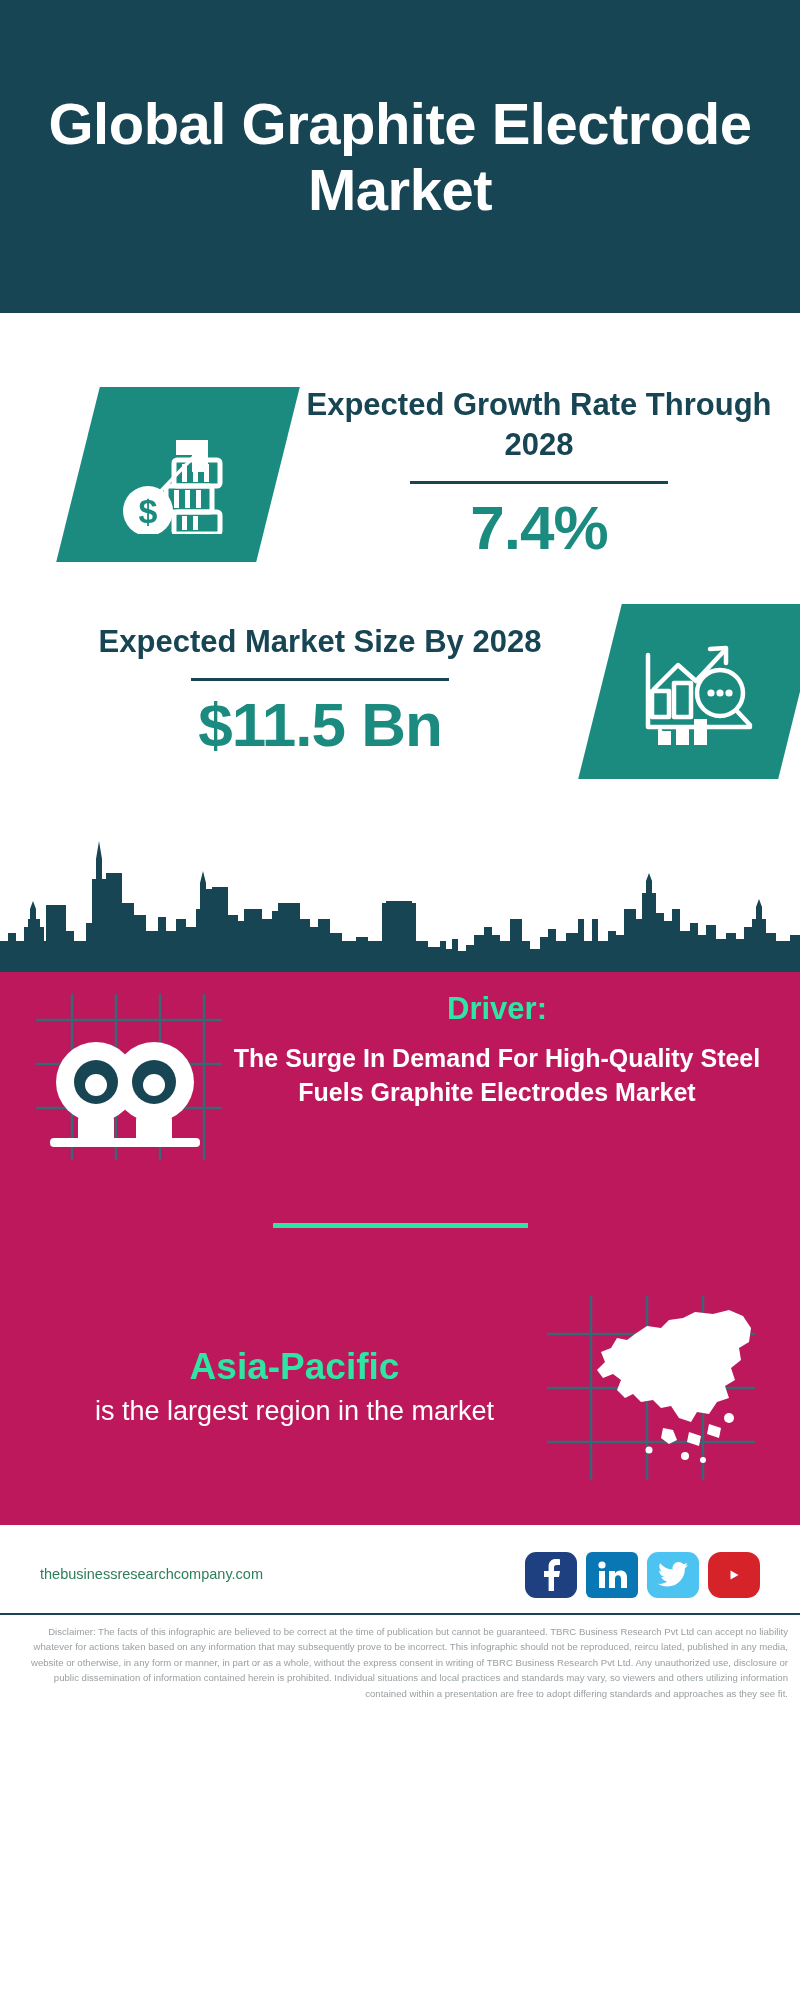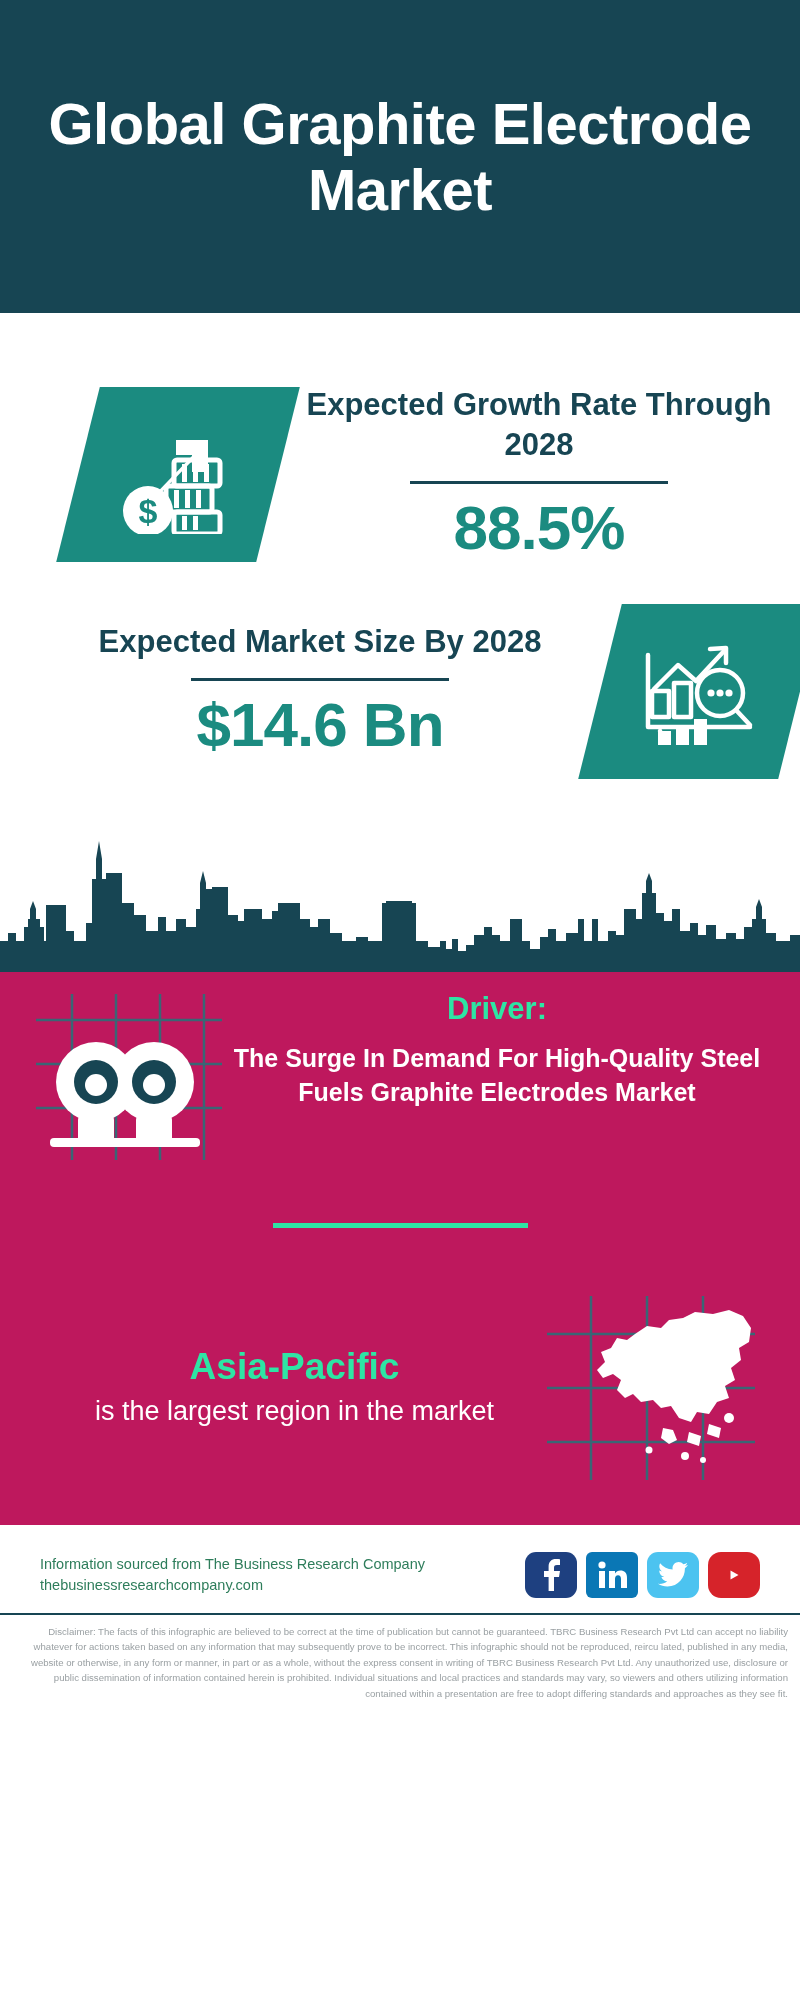--- a/index.html
+++ b/index.html
@@ -221,29 +221,29 @@
 
               <circle cx="34" cy="95" r="25" fill="#ffffff"></circle>
               <text x="34" y="107" font-size="34" font-weight="bold" fill="#1b8b80" text-anchor="middle" font-family="Liberation Sans, sans-serif">$</text>
             </g>
           </svg>
         </div>
       </div>
       <div class="stat-text growth">
         <div class="stat-label">Expected Growth Rate Through 2028</div>
         <div class="stat-rule"></div>
-        <div class="stat-value">88.5%</div>
+        <div class="stat-value">7.4%</div>
       </div>
     </div>
 
     <div class="stat-row row-size">
       <div class="stat-text size">
         <div class="stat-label">Expected Market Size By 2028</div>
         <div class="stat-rule"></div>
-        <div class="stat-value">$14.6 Bn</div>
+        <div class="stat-value">$11.5 Bn</div>
       </div>
       <div class="para-icon right">
         <div class="inner">
           <svg width="124" height="114" viewBox="0 0 124 114" aria-hidden="true">
             <g fill="none" stroke="#ffffff" stroke-width="4.5" stroke-linecap="round" stroke-linejoin="round">
 
               <polyline points="16,54 40,30 58,46 86,16"></polyline>
               <polyline points="72,14 88,13 88,28"></polyline>
 
               <rect x="14" y="56" width="17" height="26"></rect>
@@ -340,21 +340,20 @@
             <circle cx="160" cy="170" r="3"></circle>
             <circle cx="106" cy="160" r="3.5"></circle>
           </g>
         </svg>
       </div>
     </div>
   </div>
 
   <div class="footer">
     <div class="footer-text">
-      <div class="footer-line">Information sourced from The Business Research Company</div>
       <div class="footer-line">thebusinessresearchcompany.com</div>
     </div>
     <div class="socials">
       <div class="social fb">
         <svg width="24" height="32" viewBox="0 0 24 32" aria-hidden="true">
           <path fill="#ffffff" d="M15 32 V18 h5 l1-6 h-6 V9 c0-1.8 .5-3 3-3 h3 V.3 C20.5 .2 18.8 0 16.8 0 12.6 0 9.6 2.6 9.6 7.3 V12 H5 v6 h4.6 v14 Z"></path>
         </svg>
       </div>
       <div class="social li">
         <svg width="30" height="30" viewBox="0 0 30 30" aria-hidden="true">

